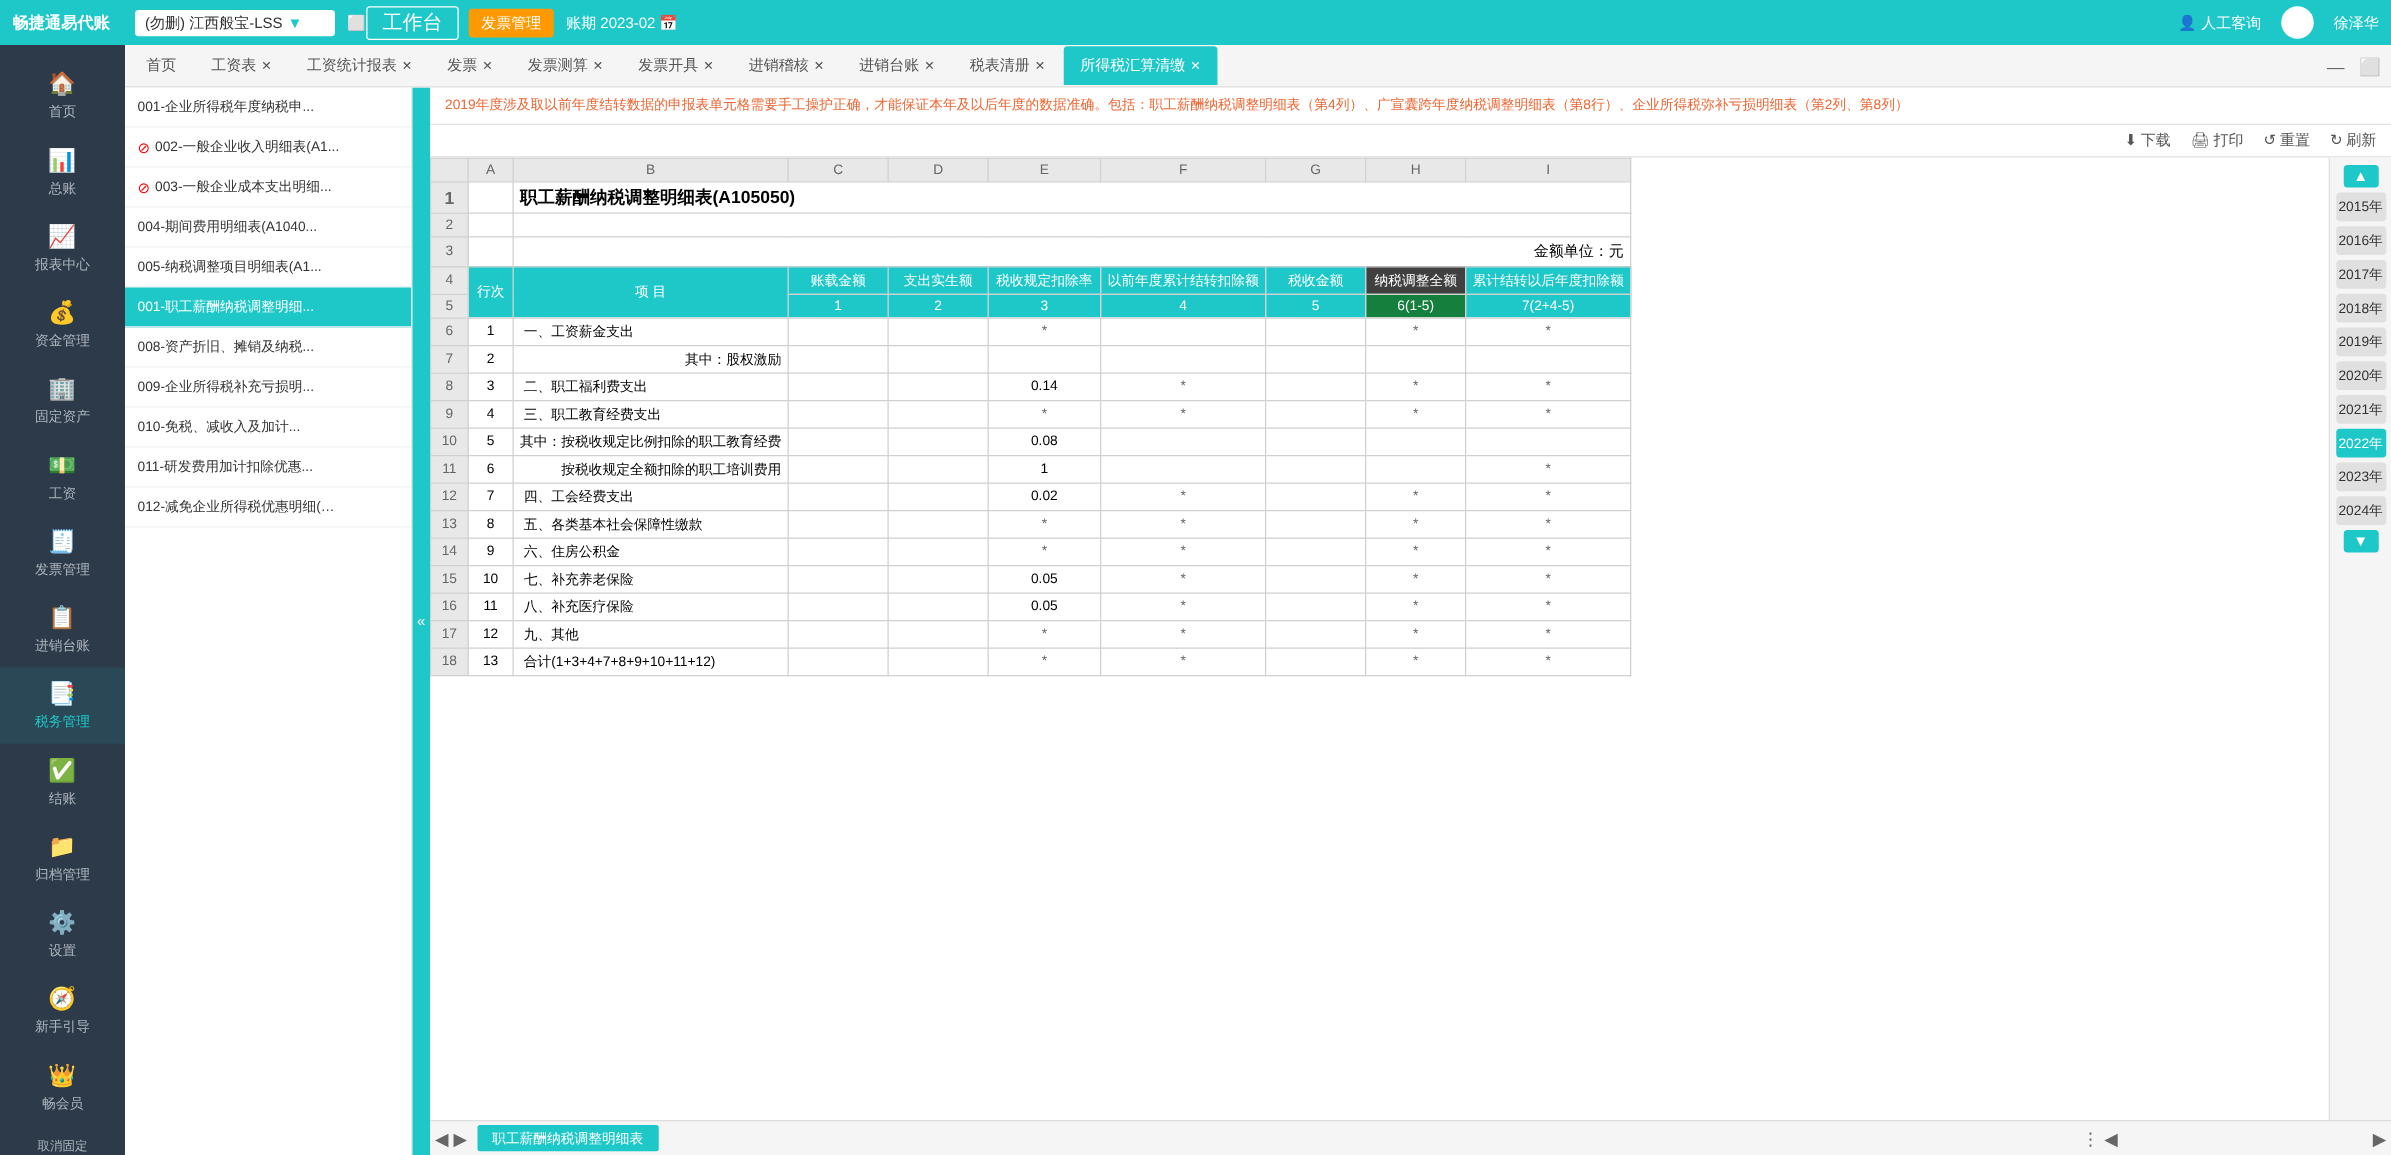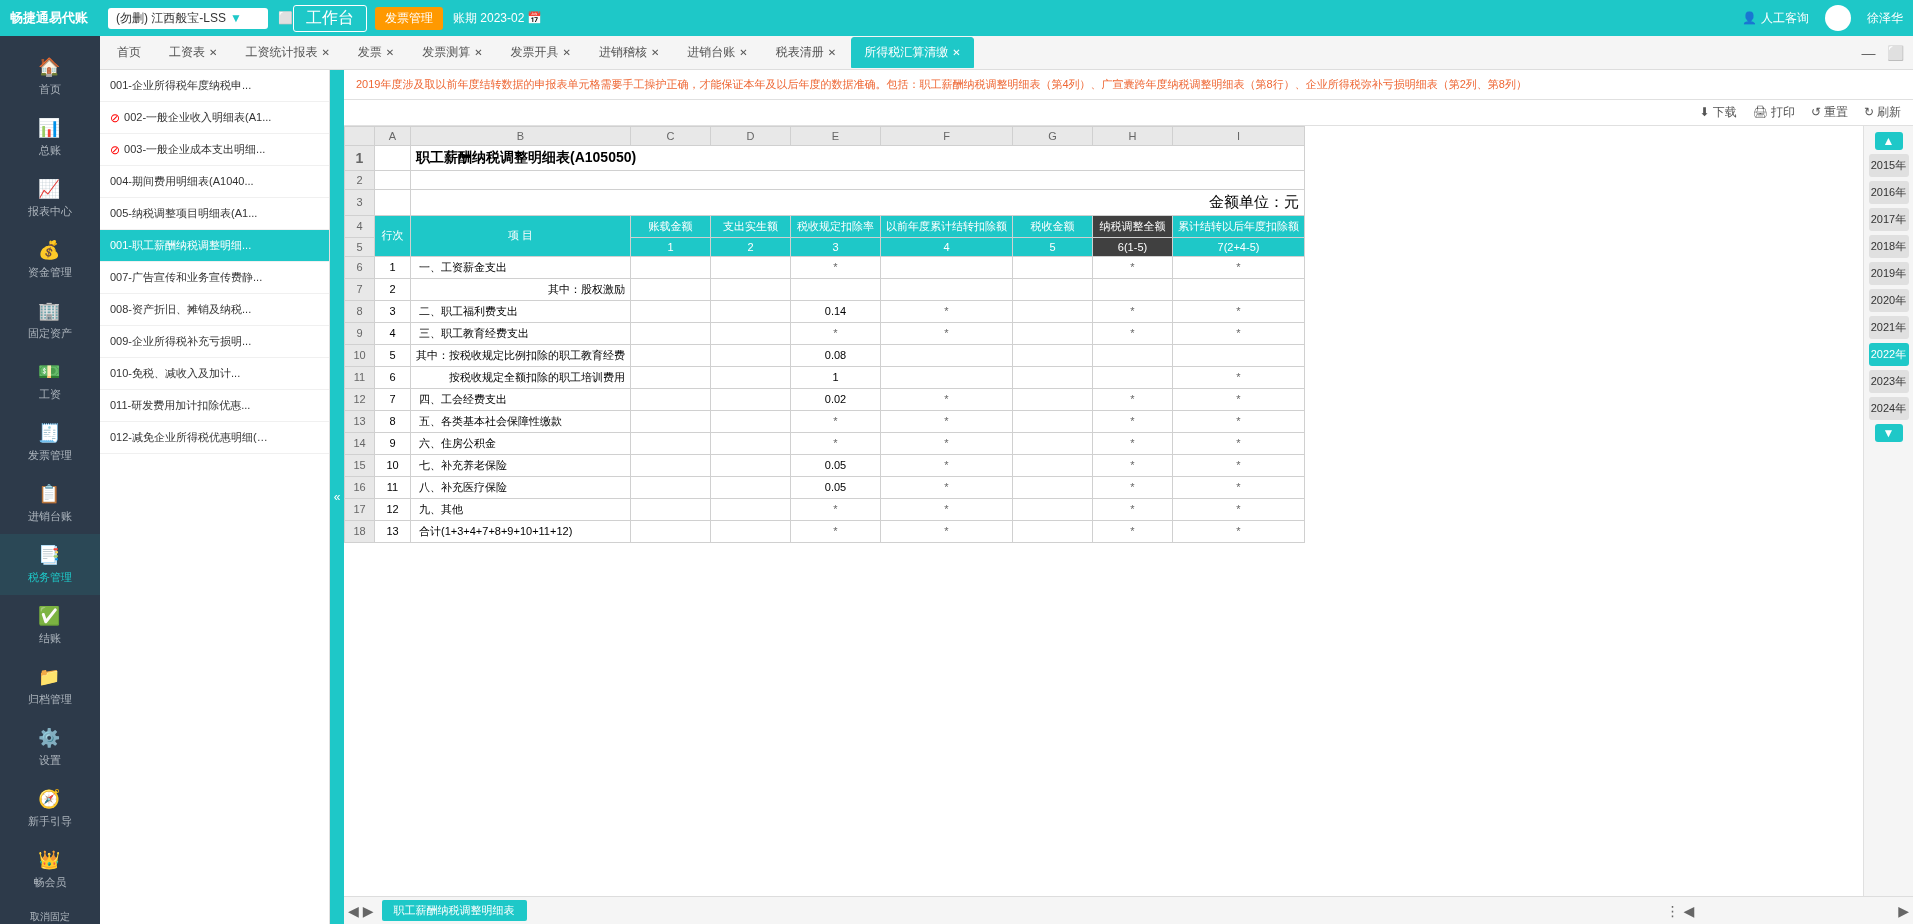--- a/index.html
+++ b/index.html
@@ -244,23 +244,20 @@
         <div class="form-item">
           <span>004-期间费用明细表(A1040...</span>
         </div>
         <div class="form-item">
           <span>005-纳税调整项目明细表(A1...</span>
         </div>
         <div class="form-item active">
           <span>001-职工薪酬纳税调整明细...</span>
         </div>
         <div class="form-item">
-          <span>007-广告宣传和业务宣传费静...</span>
-        </div>
-        <div class="form-item">
           <span>008-资产折旧、摊销及纳税...</span>
         </div>
         <div class="form-item">
           <span>009-企业所得税补充亏损明...</span>
         </div>
         <div class="form-item">
           <span>010-免税、减收入及加计...</span>
         </div>
         <div class="form-item">
           <span>011-研发费用加计扣除优惠...</span>
@@ -328,21 +325,21 @@
 
               <tr>
                 <td class="col-row-num">2</td>
                 <td></td>
                 <td colspan="8" style="background:#fff;height:18px;"></td>
               </tr>
 
               <tr>
                 <td class="col-row-num">3</td>
                 <td></td>
-                <td colspan="8" style="text-align:right;background:#fff;font-size:15px;">
+                <td colspan="8" style="text-align:right;background:#fff;font-size:12px;">
                   <span>金额单位：元</span>
                 </td>
               </tr>
 
               <tr class="header-row">
                 <td class="col-row-num">4</td>
                 <th rowspan="2" style="background:#1ec8c8;color:white;width:36px;">行次</th>
                 <th rowspan="2" style="background:#1ec8c8;color:white;min-width:200px;">项 目</th>
                 <th style="background:#1ec8c8;color:white;">账载金额</th>
                 <th style="background:#1ec8c8;color:white;">支出实生额</th>
@@ -353,21 +350,21 @@
                 <th style="background:#1ec8c8;color:white;">累计结转以后年度扣除额</th>
               </tr>
 
               <tr class="sub-header">
                 <td class="col-row-num">5</td>
                 <td style="background:#1ec8c8;color:white;text-align:center;">1</td>
                 <td style="background:#1ec8c8;color:white;text-align:center;">2</td>
                 <td style="background:#1ec8c8;color:white;text-align:center;">3</td>
                 <td style="background:#1ec8c8;color:white;text-align:center;">4</td>
                 <td style="background:#1ec8c8;color:white;text-align:center;">5</td>
-                <td style="background:#404040;color:white;text-align:center;">6(1-5)</td>
+                <td style="background:#15803d;color:white;text-align:center;">6(1-5)</td>
                 <td style="background:#1ec8c8;color:white;text-align:center;">7(2+4-5)</td>
               </tr>
 
               <tr class="data-row">
                 <td class="col-row-num">6</td>
                 <td class="line-num-col">1</td>
                 <td class="item-name">一、工资薪金支出</td>
                 <td></td>
                 <td></td>
                 <td style="color:#666;">*</td>

